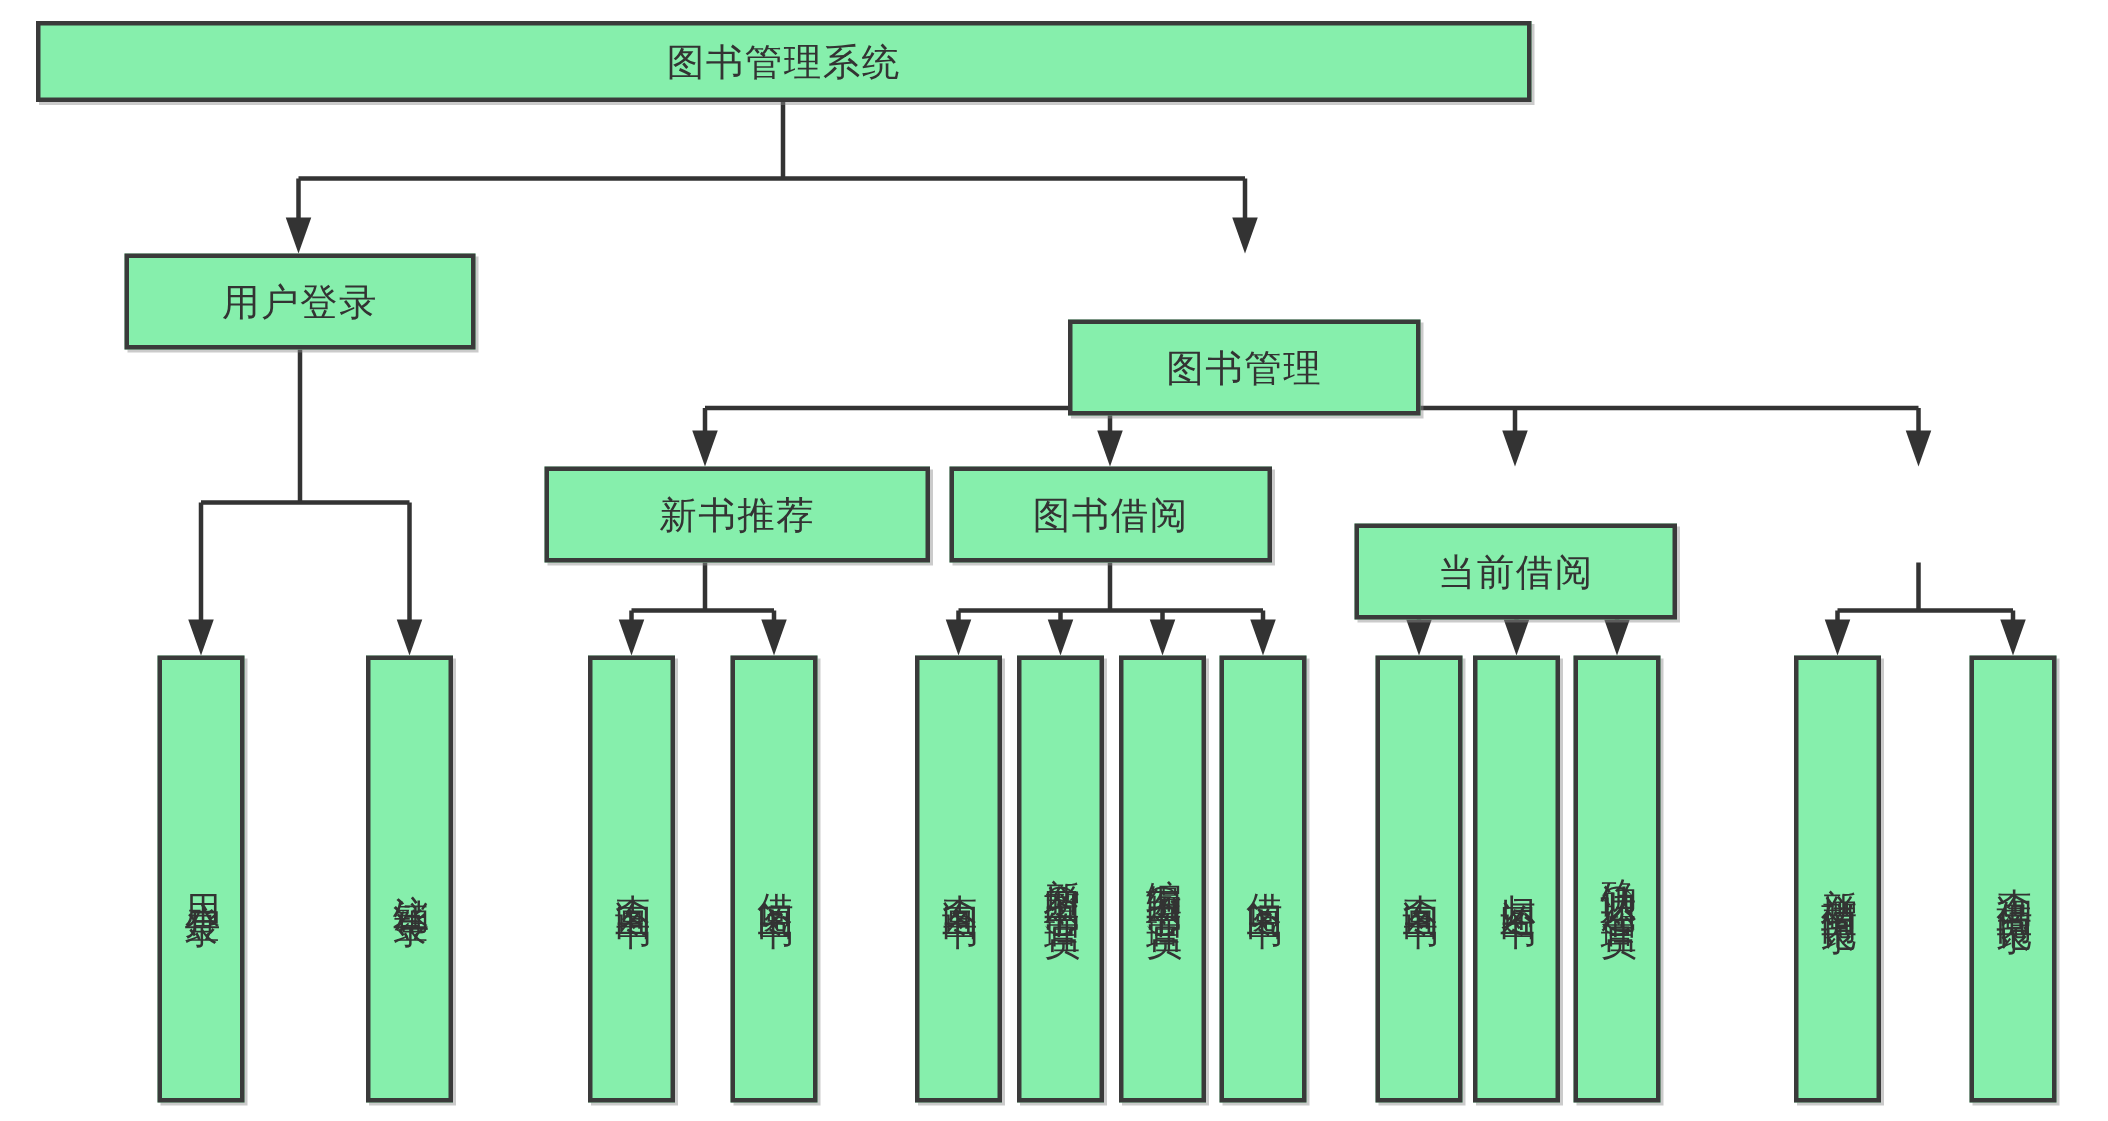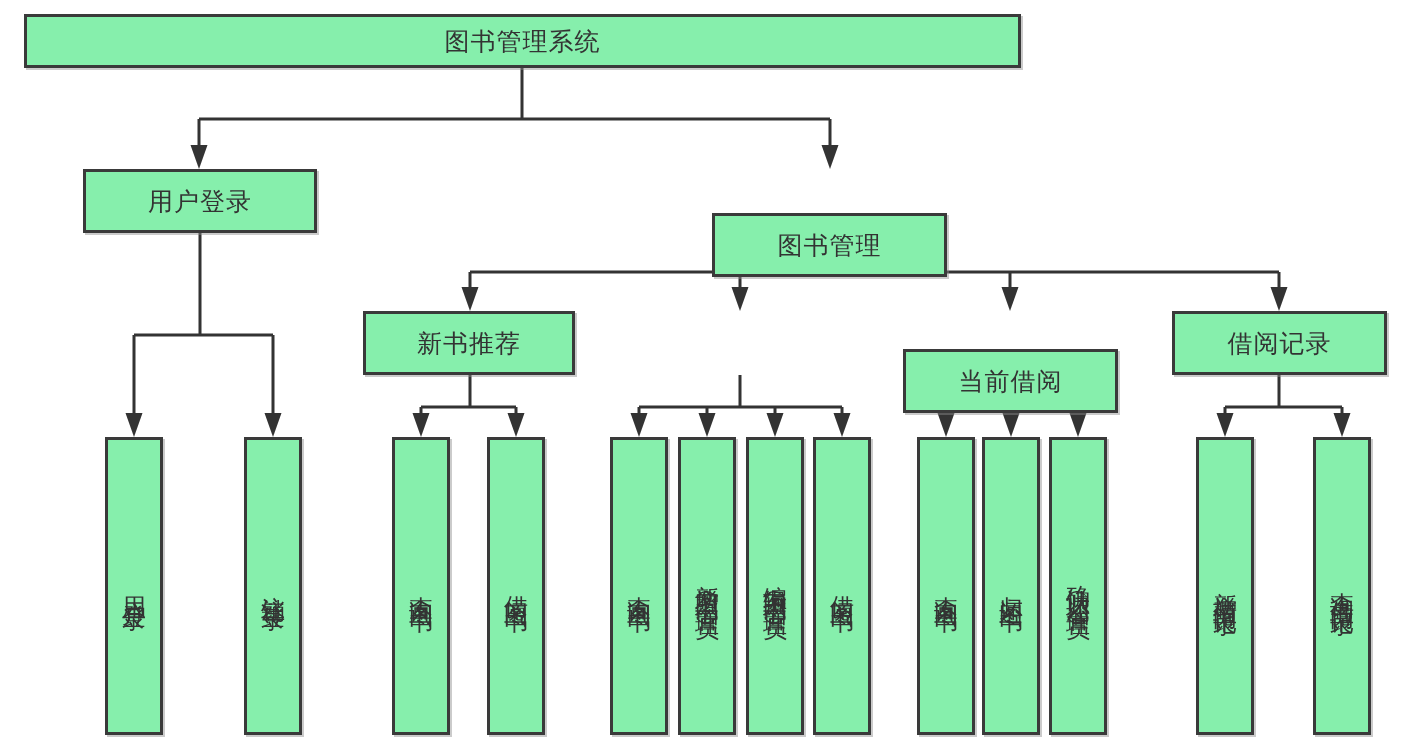--- a/index.html
+++ b/index.html
@@ -34,21 +34,21 @@
     font-size: 25px;
     letter-spacing: 1px;
     white-space: nowrap;
   }
   
   #n-root { left: 24px;  top: 14px;  width: 997px; height: 54px; }
   
   #n-b0   { left: 83px;  top: 169px; width: 234px; height: 64px; }
   #n-b1   { left: 712px; top: 169px; width: 235px; height: 64px; margin-top: 44px; }
   
-  #n-g0   { left: 363px;  top: 311px; width: 212px; height: 64px; }
+  #n-g0   { left: 363px;  top: 311px; width: 257px; height: 64px; }
   #n-g1   { left: 633px;  top: 311px; width: 215px; height: 64px; }
   #n-g2   { left: 903px;  top: 311px; width: 215px; height: 64px; margin-top: 38px; }
   #n-g3   { left: 1172px; top: 311px; width: 215px; height: 64px; }
   
   .leaf { top: 437px; width: 58px; height: 298px; }
   .leaf .vtext {
     writing-mode: vertical-rl;
     line-height: 1;
     font-size: 24px;
     letter-spacing: 4.5px;
@@ -139,26 +139,26 @@
   <div class="node" id="n-b0">
     <span>用户登录</span>
   </div>
   <div class="node" id="n-b1">
     <span>图书管理</span>
   </div>
 
   <div class="node" id="n-g0">
     <span>新书推荐</span>
   </div>
+  <div class="node" id="n-g1">
+    <span>图书借阅</span>
+  </div>
   <div class="node" id="n-g2">
     <span>当前借阅</span>
   </div>
-  <div class="node" id="n-g3">
-    <span>借阅记录</span>
-  </div>
 
   <div class="node leaf" id="n-b0l0">
     <span class="vtext">用户登录</span>
   </div>
   <div class="node leaf" id="n-b0l1">
     <span class="vtext">注销登录</span>
   </div>
 
   <div class="node leaf" id="n-g0l0">
     <span class="vtext">查询图书</span>

